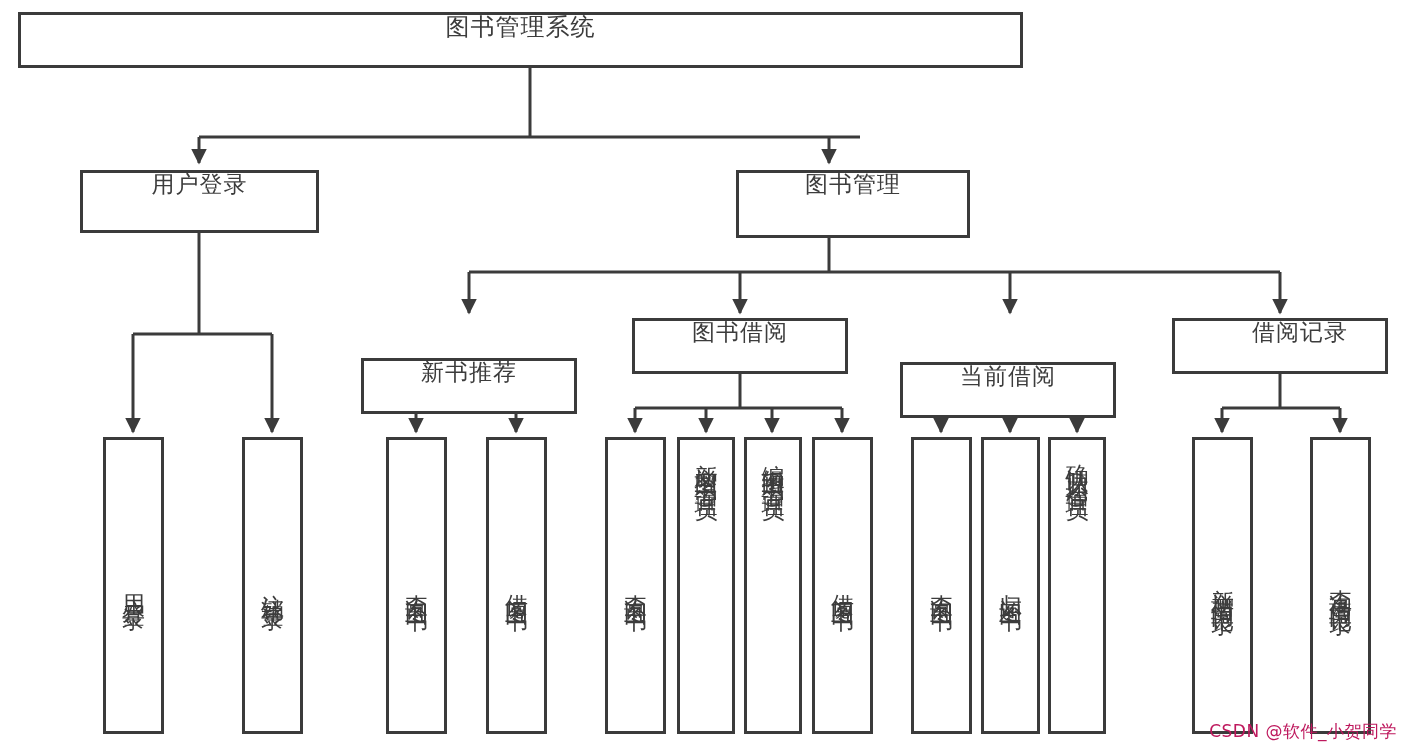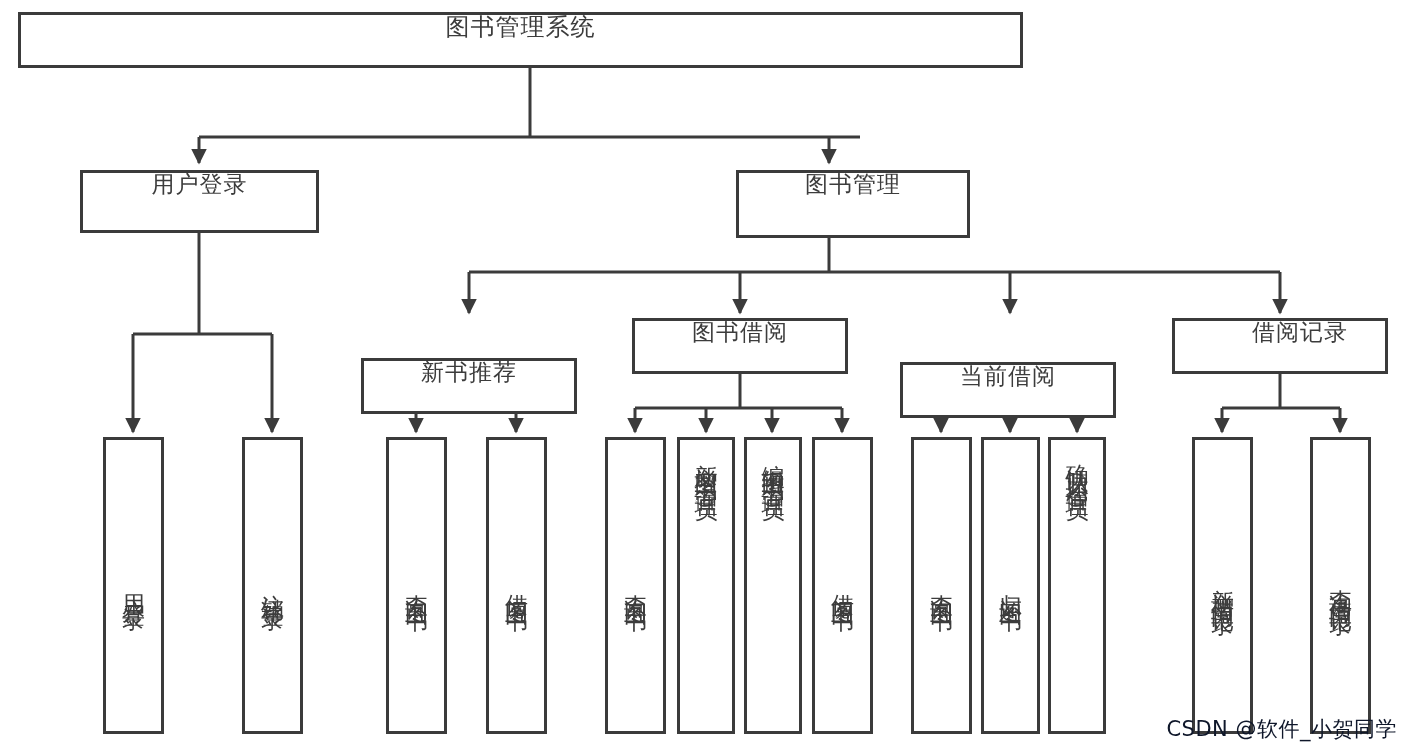--- a/index.html
+++ b/index.html
@@ -67,22 +67,22 @@
   }
   .node.vert.mid {
     align-items: center;
     padding-top: 0;
   }
   
   #watermark {
     position: absolute;
     right: 8px;
     bottom: 4px;
-    font-size: 21px;
-    color: #0f172a;
+    font-size: 17px;
+    color: #be185d;
     white-space: nowrap;
     letter-spacing: 0.5px;
   }
 </style>
 </head>
 <body>
 
 <div id="canvas">
 
   <svg id="edges" viewBox="0 0 1405 747" width="1405" height="747">

